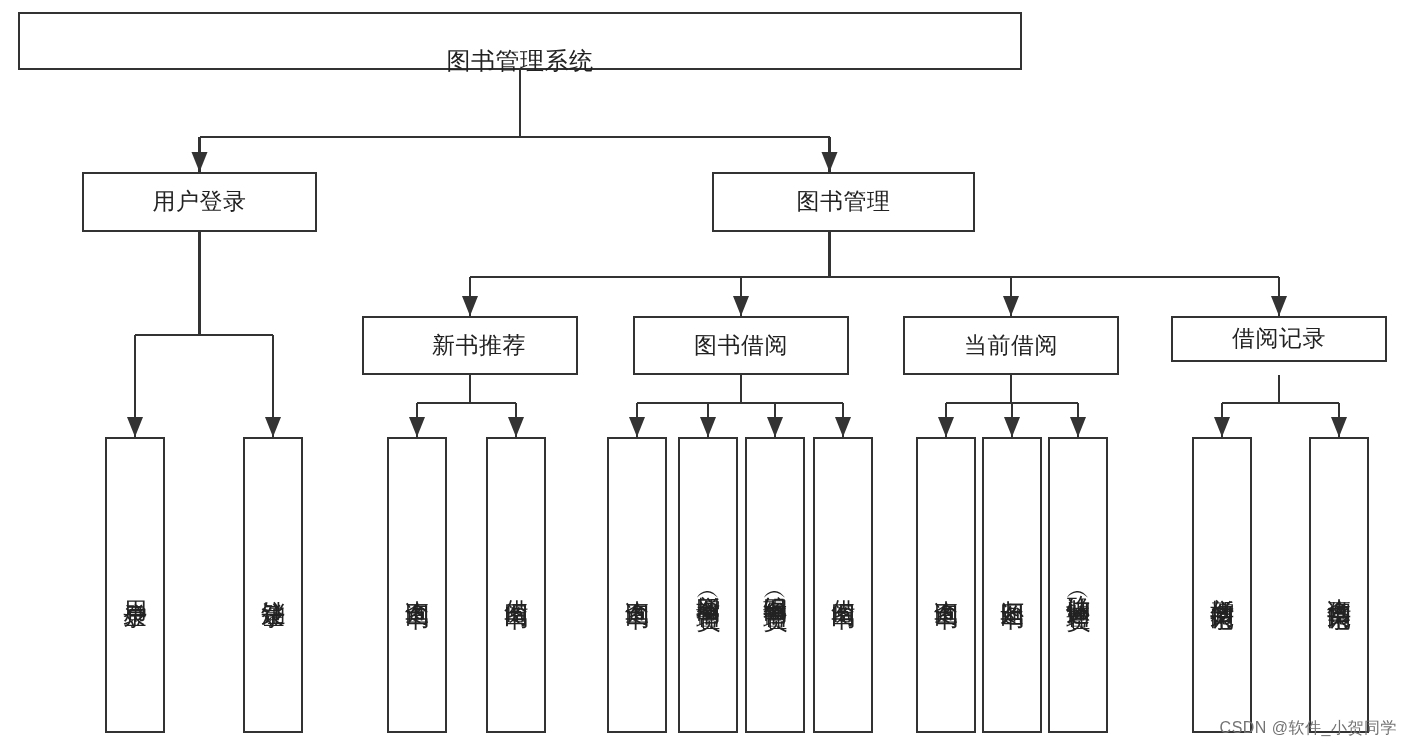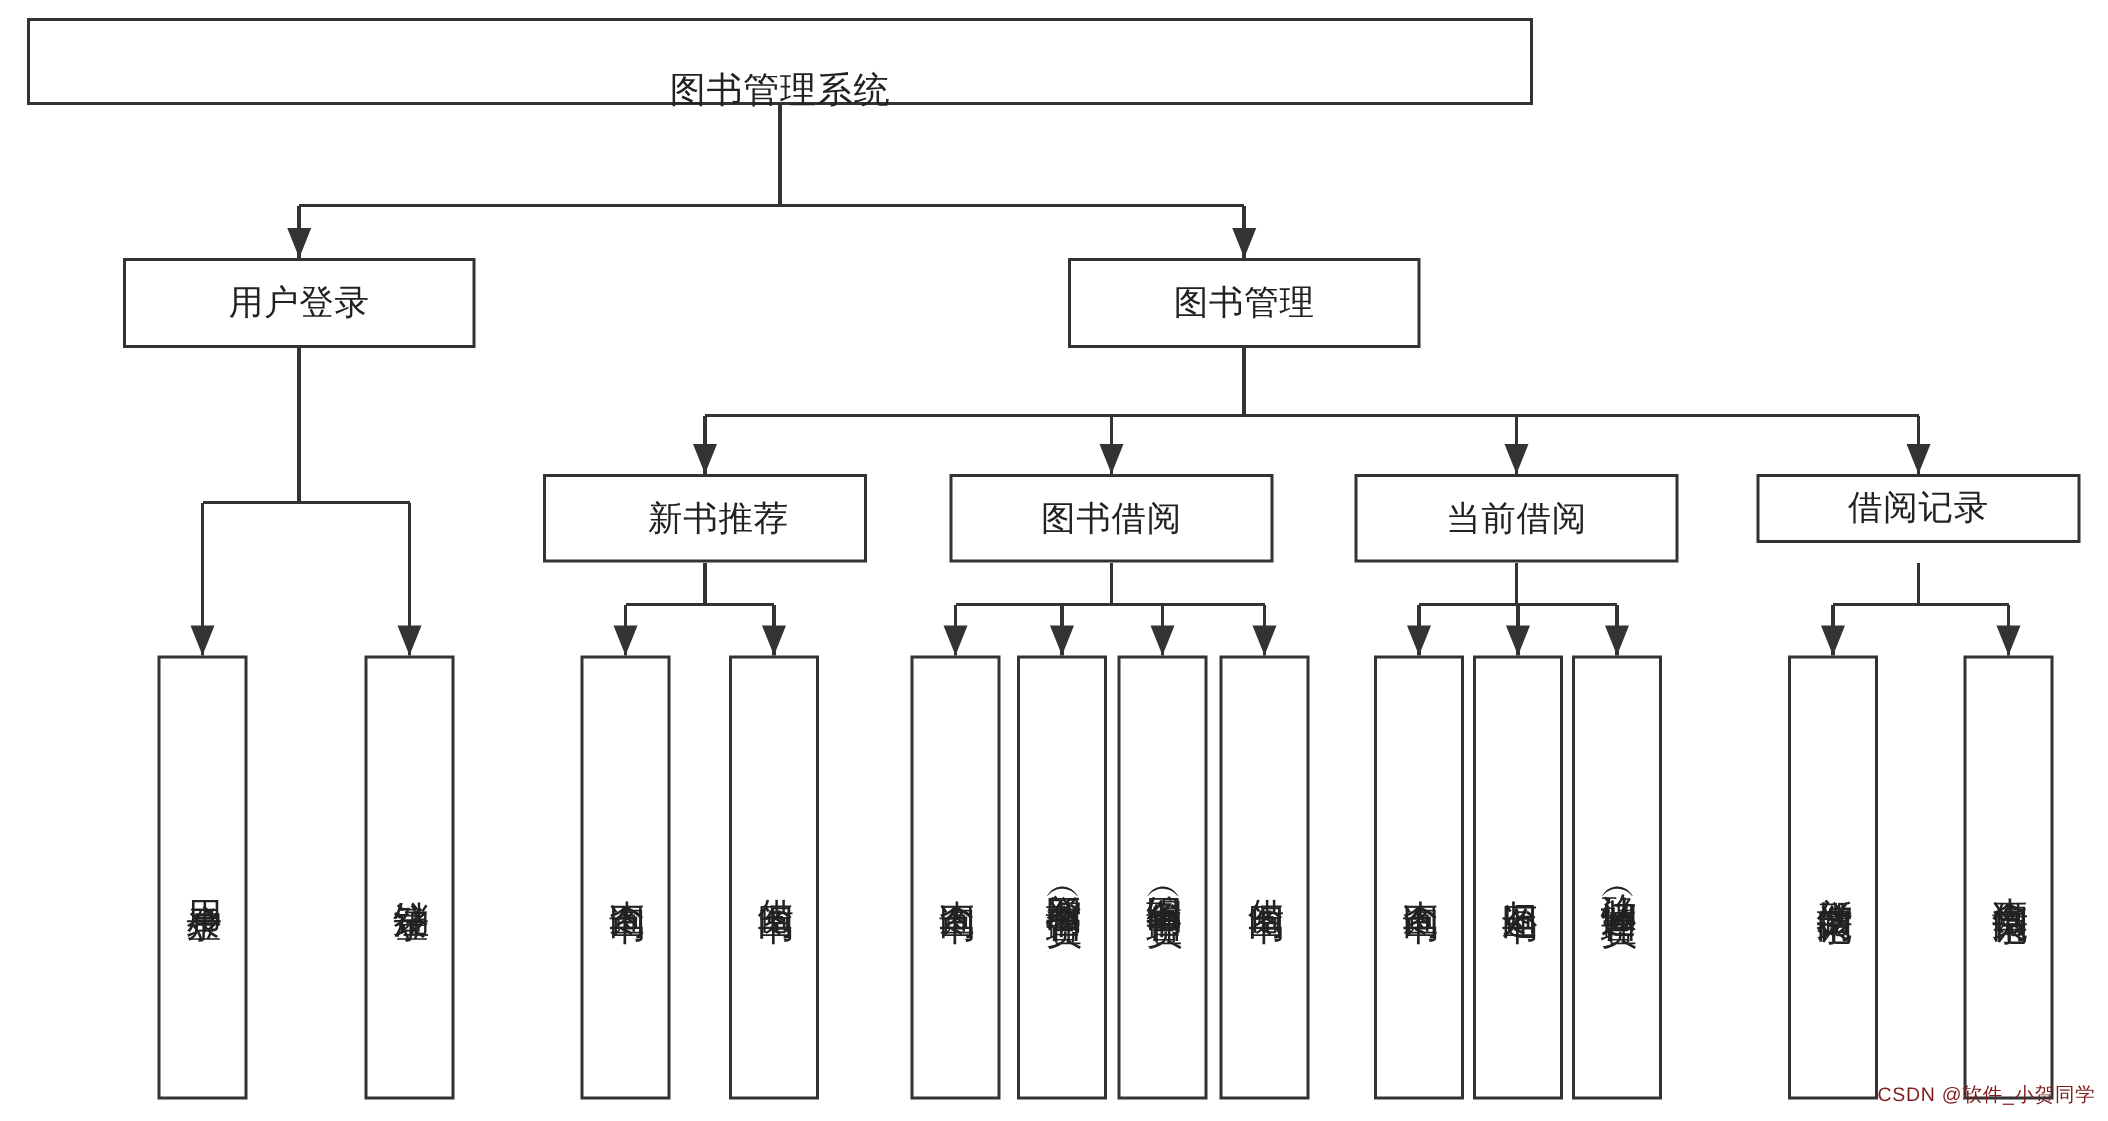--- a/index.html
+++ b/index.html
@@ -58,22 +58,22 @@
     left: 0;
     top: 0;
     width: 1405px;
     height: 747px;
     pointer-events: none;
   }
   .watermark {
     position: absolute;
     right: 8px;
     bottom: 8px;
-    font-size: 13px;
-    color: #7f1d1d;
+    font-size: 16px;
+    color: #737373;
     letter-spacing: 0.5px;
     white-space: nowrap;
     text-align: center;
   }
 </style>
 </head>
 <body>
 
 <div id="diagram-root">
   <svg id="connectors" viewBox="0 0 1405 747" width="1405" height="747">
@@ -130,21 +130,21 @@
       <line x1="1339" y1="403" x2="1339" y2="437" stroke="#333333" stroke-width="2.5" shape-rendering="crispEdges"></line>
       <polygon points="1331,417 1347,417 1339,437" fill="#333333"></polygon>
     </svg>
   <div id="nodes-layer">
       <div class="node-box horizontal root" style="left: 18px; top: 12px; width: 1004px; height: 58px;">
         <span class="node-label">图书管理系统</span>
       </div>
       <div class="node-box horizontal" style="left: 82px; top: 172px; width: 235px; height: 60px;">
         <span class="node-label">用户登录</span>
       </div>
-      <div class="node-box horizontal" style="left: 712px; top: 172px; width: 235px; height: 60px;">
+      <div class="node-box horizontal" style="left: 712px; top: 172px; width: 263px; height: 60px;">
         <span class="node-label">图书管理</span>
       </div>
       <div class="node-box horizontal" style="left: 362px; top: 316px; width: 216px; height: 59px; padding-left: 18px;">
         <span class="node-label">新书推荐</span>
       </div>
       <div class="node-box horizontal" style="left: 633px; top: 316px; width: 216px; height: 59px; font-family: Liberation Serif, serif;">
         <span class="node-label">图书借阅</span>
       </div>
       <div class="node-box horizontal" style="left: 903px; top: 316px; width: 216px; height: 59px; font-family: Liberation Serif, serif;">
         <span class="node-label">当前借阅</span>

